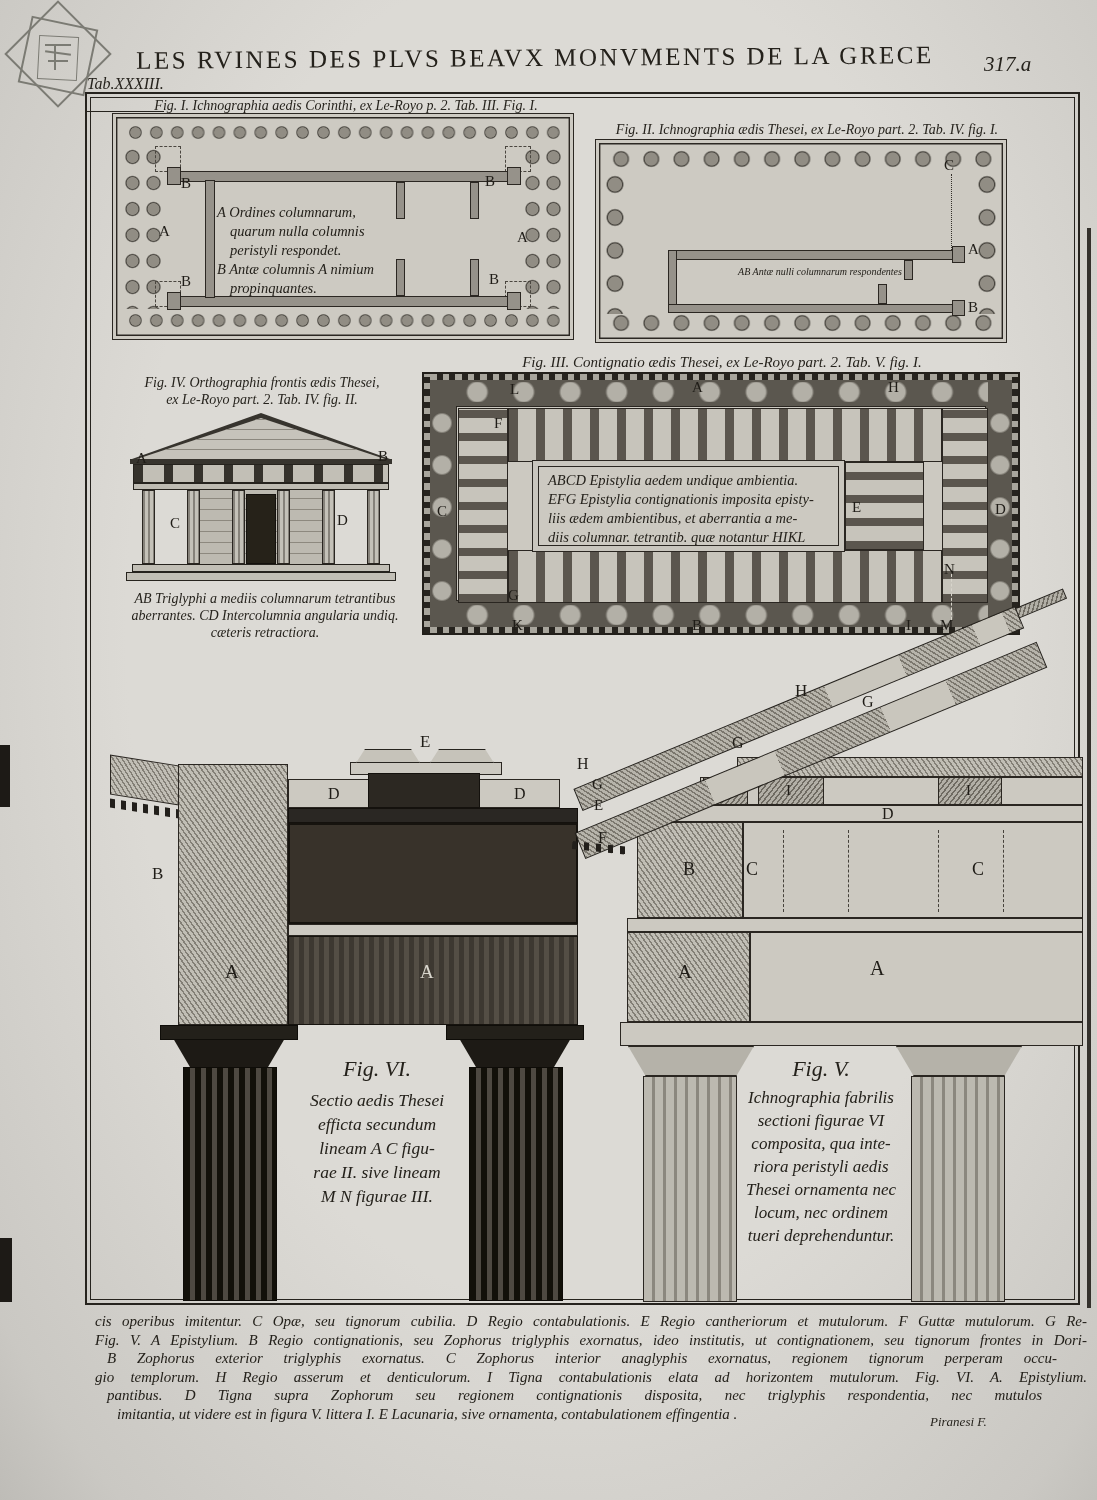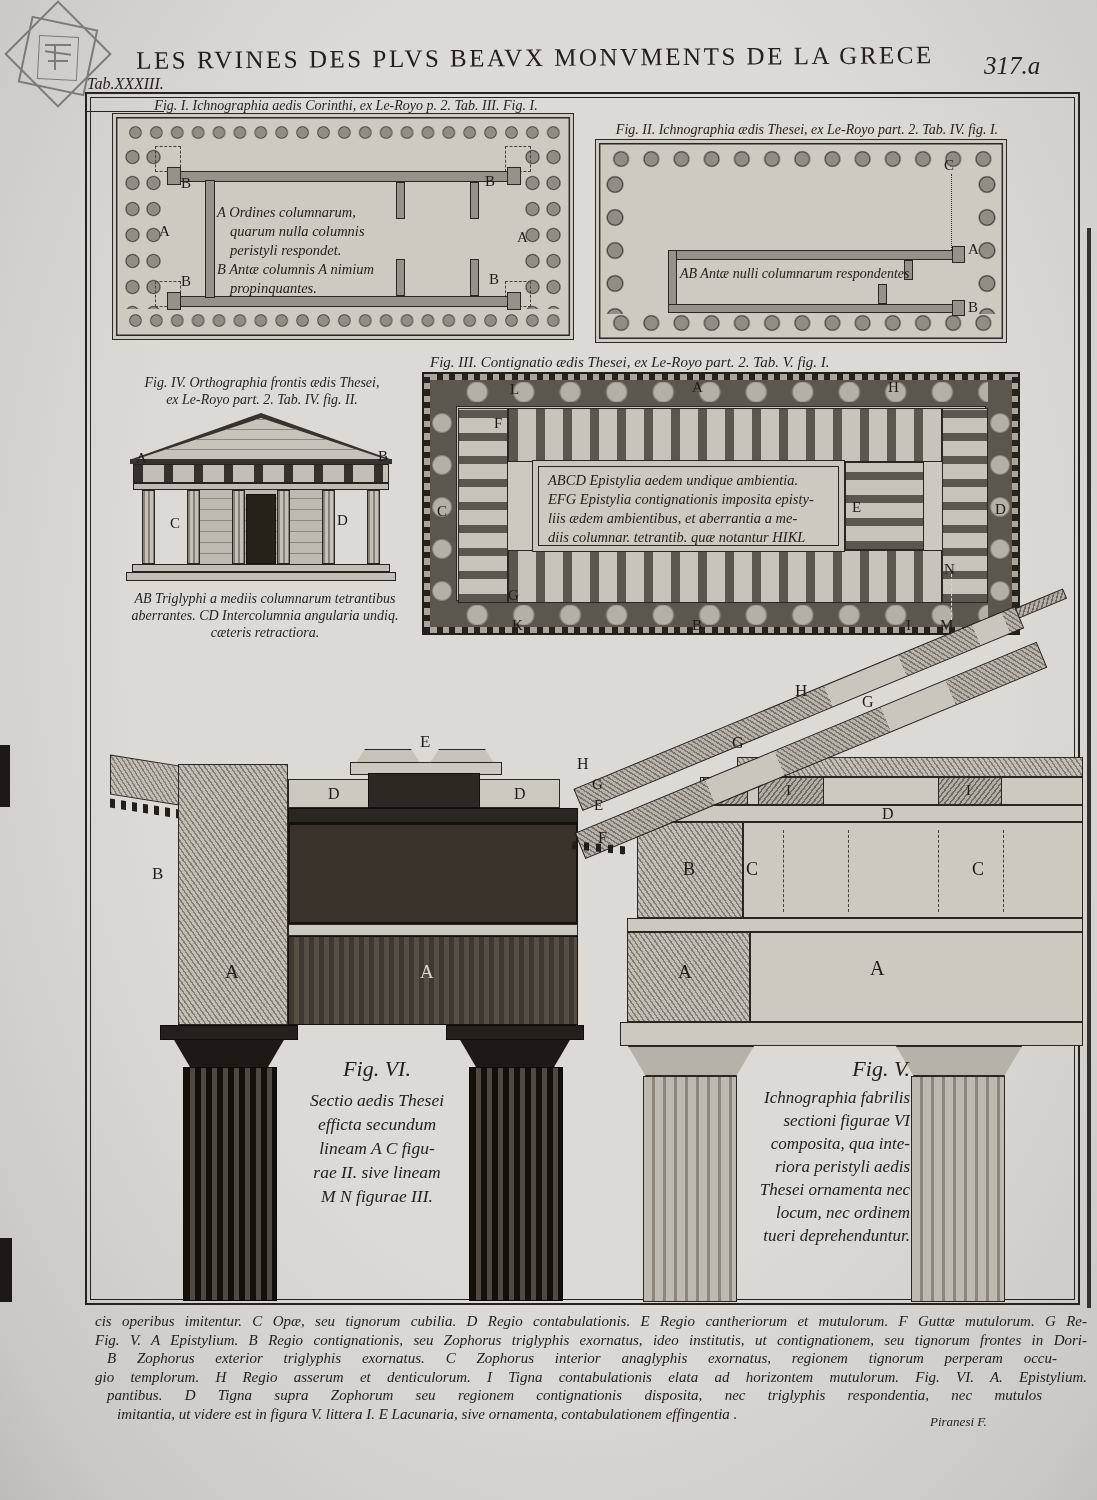--- a/index.html
+++ b/index.html
@@ -45,21 +45,21 @@
     <div class="abs" style="left:45px;top:52px;width:26px;height:2px;background:#67675f;transform:rotate(8deg);"></div>
     <div class="abs" style="left:48px;top:60px;width:20px;height:2px;background:#67675f;"></div>
     <div class="abs" style="left:54px;top:44px;width:2px;height:26px;background:#67675f;"></div>
   </div>
 
   <div class="abs" style="left:0;top:745px;width:10px;height:62px;background:#1d1a16;"></div>
   <div class="abs" style="left:0;top:1238px;width:12px;height:64px;background:#1d1a16;"></div>
   <div class="abs" style="left:1087px;top:228px;width:4px;height:1080px;background:#34312c;"></div>
 
   <div class="abs" style="left:85px;top:44px;width:900px;text-align:center;font-size:25px;letter-spacing:2.5px;transform:rotate(-.4deg);white-space:nowrap;">LES RVINES DES PLVS BEAVX MONVMENTS DE LA GRECE</div>
-  <div class="cap" style="left:984px;top:52px;font-size:25px;">317.a</div>
+  <div class="cap" style="left:984px;top:52px;font-size:21px;">317.a</div>
   <div class="cap" style="left:87px;top:75px;font-size:16px;border-bottom:1px solid #26231e;padding-bottom:18px;">Tab.XXXIII.</div>
 
   <div class="plate"></div>
 
   <div class="cap" style="left:118px;top:98px;width:456px;text-align:center;font-size:14px;white-space:nowrap;">Fig. I. Ichnographia aedis Corinthi, ex Le-Royo p. 2. Tab. III. Fig. I.</div>
   <div class="abs planborder" style="left:112px;top:113px;width:462px;height:227px;">
     <div class="abs dotsH" style="left:12px;top:8px;right:12px;height:21px;background-size:20.9px 21px;"></div>
     <div class="abs dotsH" style="left:12px;bottom:8px;right:12px;height:21px;background-size:20.9px 21px;"></div>
     <div class="abs dotsH" style="left:9px;top:30px;width:42px;bottom:30px;background-size:21px 26px;"></div>
     <div class="abs dotsH" style="right:9px;top:30px;width:42px;bottom:30px;background-size:21px 26px;"></div>
@@ -102,27 +102,27 @@
     <div class="abs dotsH" style="left:8px;top:28px;width:22px;bottom:28px;background-size:22px 33px;"></div>
     <div class="abs dotsH" style="right:8px;top:28px;width:22px;bottom:28px;background-size:22px 33px;"></div>
     <div class="abs" style="left:355px;top:34px;width:0;height:76px;border-left:1.5px dotted #34302a;"></div>
     <div class="abs wall" style="left:72px;top:110px;width:288px;height:10px;"></div>
     <div class="abs wall" style="left:356px;top:106px;width:13px;height:17px;"></div>
     <div class="abs wall" style="left:72px;top:110px;width:9px;height:63px;"></div>
     <div class="abs wall" style="left:72px;top:164px;width:288px;height:9px;"></div>
     <div class="abs wall" style="left:356px;top:160px;width:13px;height:16px;"></div>
     <div class="abs wall" style="left:308px;top:120px;width:9px;height:20px;"></div>
     <div class="abs wall" style="left:282px;top:144px;width:9px;height:20px;"></div>
-    <div class="abs noteI" style="left:84px;top:126px;width:280px;font-size:14px;white-space:nowrap;">AB Antæ nulli columnarum respondentes</div>
+    <div class="abs noteI" style="left:84px;top:126px;width:280px;font-size:10px;white-space:nowrap;text-align:center;">AB Antæ nulli columnarum respondentes</div>
     <span class="L" style="left:348px;top:18px;">C</span>
     <span class="L" style="left:372px;top:102px;">A</span>
     <span class="L" style="left:372px;top:160px;">B</span>
   </div>
 
-  <div class="cap" style="left:430px;top:354px;width:584px;font-size:15px;white-space:nowrap;">Fig. III. Contignatio ædis Thesei, ex Le-Royo part. 2. Tab. V. fig. I.</div>
+  <div class="cap" style="left:430px;top:354px;width:584px;text-align:center;font-size:15px;white-space:nowrap;">Fig. III. Contignatio ædis Thesei, ex Le-Royo part. 2. Tab. V. fig. I.</div>
   <div class="abs" style="left:422px;top:372px;width:598px;height:263px;background:#5b574f;border:2px solid #221f1a;box-sizing:border-box;">
     <div class="abs checkH" style="left:0;top:0;right:0;height:6px;"></div>
     <div class="abs checkH" style="left:0;bottom:0;right:0;height:6px;"></div>
     <div class="abs checkV" style="left:0;top:0;width:6px;bottom:0;"></div>
     <div class="abs checkV" style="right:0;top:0;width:6px;bottom:0;"></div>
     <div class="abs dotsL" style="left:30px;top:8px;right:30px;height:20px;background-size:46.5px 20px;"></div>
     <div class="abs dotsL" style="left:30px;bottom:8px;right:30px;height:20px;background-size:46.5px 20px;"></div>
     <div class="abs dotsL" style="left:8px;top:28px;width:20px;bottom:28px;background-size:20px 42px;"></div>
     <div class="abs dotsL" style="right:8px;top:28px;width:20px;bottom:28px;background-size:20px 42px;"></div>
     <div class="abs light" style="left:32px;top:32px;right:32px;bottom:32px;"></div>
@@ -280,21 +280,21 @@
   <span class="L" style="left:678px;top:962px;font-size:19px;">A</span>
   <div class="abs light" style="left:750px;top:932px;width:333px;height:90px;"></div>
   <span class="L" style="left:870px;top:958px;font-size:20px;">A</span>
   <div class="abs light" style="left:620px;top:1022px;width:463px;height:24px;"></div>
 
   <div class="abs" style="left:628px;top:1046px;width:126px;height:30px;background:#b5b2a9;border:1px solid #2a2621;box-sizing:border-box;clip-path:polygon(0 0,100% 0,86% 100%,14% 100%);"></div>
   <div class="abs" style="left:896px;top:1046px;width:126px;height:30px;background:#b5b2a9;border:1px solid #2a2621;box-sizing:border-box;clip-path:polygon(0 0,100% 0,86% 100%,14% 100%);"></div>
   <div class="abs colLight" style="left:643px;top:1076px;width:94px;height:226px;"></div>
   <div class="abs colLight" style="left:911px;top:1076px;width:94px;height:226px;"></div>
 
-  <div class="abs noteI" style="left:732px;top:1056px;width:178px;text-align:right;z-index:6;">
+  <div class="abs noteI" style="left:732px;top:1056px;width:178px;text-align:center;z-index:6;">
     <div style="font-size:22px;margin-bottom:4px;">Fig. V.</div>
     <div style="font-size:17px;line-height:23px;">
       <div>Ichnographia fabrilis</div>
       <div>sectioni figurae VI</div>
       <div>composita, qua inte-</div>
       <div>riora peristyli aedis</div>
       <div>Thesei ornamenta nec</div>
       <div>locum, nec ordinem</div>
       <div>tueri deprehenduntur.</div>
     </div>

